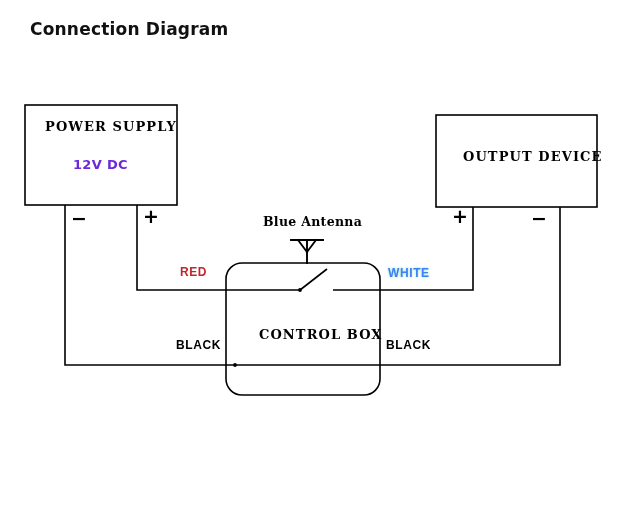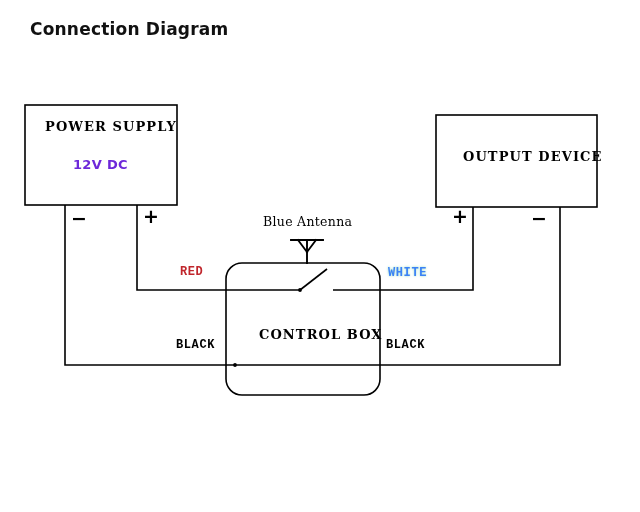--- a/index.html
+++ b/index.html
@@ -69,33 +69,33 @@
     font-size: 19px;
     color: #000000;
   }
   #ps-neg-sign { left: 71px;  top: 209px; }
   #ps-pos-sign { left: 143px; top: 207px; }
   #od-pos-sign { left: 452px; top: 207px; }
   #od-neg-sign { left: 531px; top: 209px; }
 
   
   .wire-label {
-    font-family: Liberation Mono, monospace;
+    font-family: Liberation Sans, sans-serif;
     font-weight: bold;
     font-size: 12px;
     letter-spacing: 0.6px;
   }
   #label-red   { left: 180px; top: 266px; color: #c0262c; }
   #label-white { left: 388px; top: 267px; color: #3b82f6; text-shadow: 0 0 2px #bfe8d4, 0 0 3px #bfe8d4; }
   #label-black-left  { left: 176px; top: 339px; color: #000000; }
   #label-black-right { left: 386px; top: 339px; color: #000000; }
   #label-antenna {
     left: 263px; top: 216px;
     font-family: "DejaVu Serif", serif;
-    font-weight: normal;
+    font-weight: bold;
     font-size: 12.5px;
     color: #000000;
     letter-spacing: 0.3px;
   }
 </style>
 </head>
 <body>
 
 <div id="diagram-root">
 

